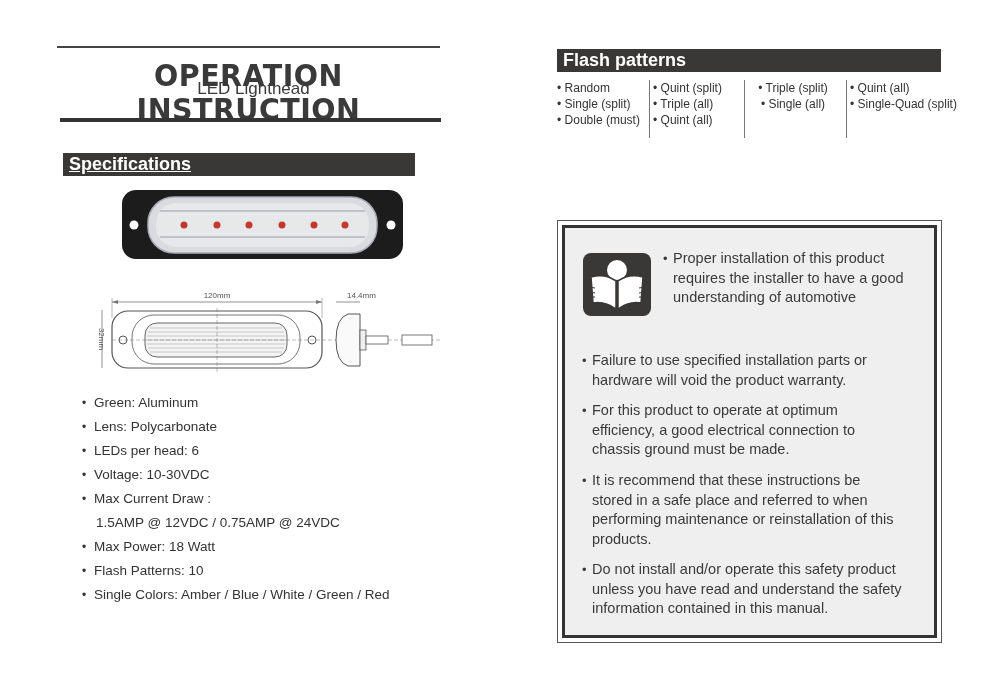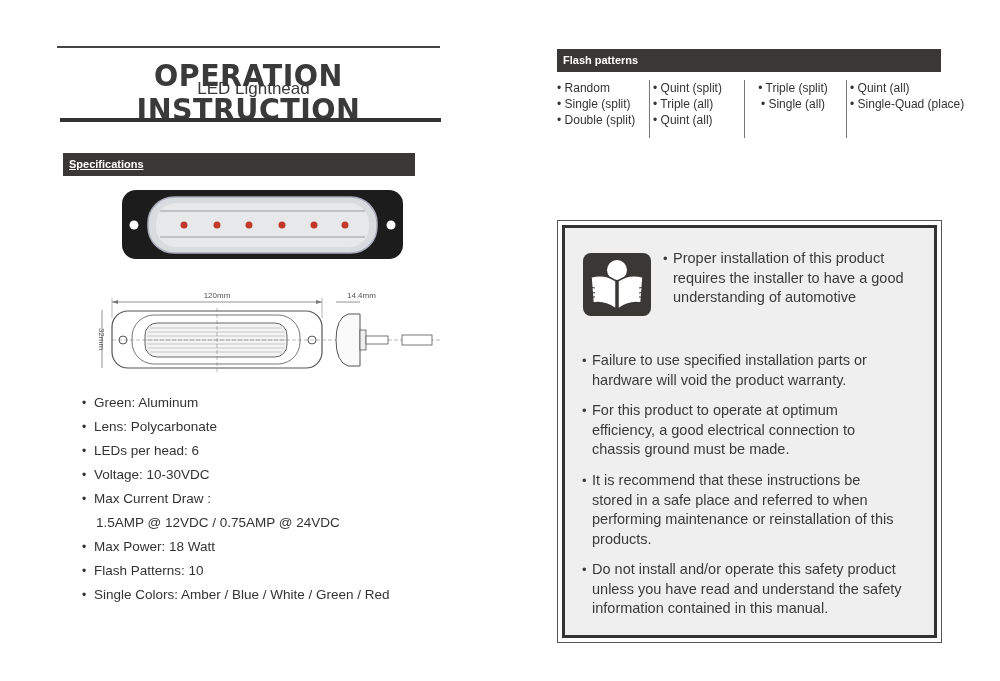--- a/index.html
+++ b/index.html
@@ -8,21 +8,21 @@
 
   .rule-top { position: absolute; left: 57px; top: 46px; width: 383px; height: 2px; background: #444; }
   .title { position: absolute; left: 57px; top: 58px; width: 383px; text-align: center;
            font-family: "DejaVu Sans", sans-serif; font-weight: bold; font-size: 31px; letter-spacing: 0.5px;
            color: #3a3a3a; transform: scaleX(0.92); transform-origin: center; line-height: 34px; }
   .subtitle { position: absolute; left: 57px; top: 79px; width: 383px; text-align: center;
               font-size: 17px; color: #3a3a3a; padding-left: 10px; }
   .rule-bottom { position: absolute; left: 60px; top: 118px; width: 381px; height: 4px; background: #333; }
 
   .section-bar { position: absolute; height: 23px; background: #3a3836; color: #ffffff;
-                 font-weight: bold; font-size: 11px; line-height: 23px; padding-left: 6px; }
+                 font-weight: bold; font-size: 18px; line-height: 23px; padding-left: 6px; }
   .spec-bar { left: 63px; top: 153px; width: 352px; text-decoration: underline; }
   .flash-bar { left: 557px; top: 49px; width: 384px; }
 
   .product-photo { position: absolute; left: 120px; top: 188px; width: 285px; height: 73px; }
   .diagram { position: absolute; left: 90px; top: 288px; width: 360px; height: 85px; }
 
   .spec-list { position: absolute; left: 82px; top: 393px; list-style: none; font-size: 13.5px; color: #333; }
   .spec-list li { height: 24px; line-height: 20px; white-space: nowrap; }
   .spec-list li .dot { display: inline-block; width: 12px; font-size: 12px; }
   .spec-list li.cont { padding-left: 14px; }
@@ -114,34 +114,34 @@
   <li><span class="dot">•</span><span>Max Power: 18 Watt</span></li>
   <li><span class="dot">•</span><span>Flash Patterns: 10</span></li>
   <li><span class="dot">•</span><span>Single Colors: Amber / Blue / White / Green / Red</span></li>
 </ul>
 
 <div class="section-bar flash-bar">Flash patterns</div>
 <div class="flash-cols">
   <ul class="flash-col fc1">
     <li>• <span>Random</span></li>
     <li>• <span>Single (split)</span></li>
-    <li>• <span>Double (split)</span></li>
+    <li>• <span>Double (must)</span></li>
   </ul>
   <ul class="flash-col fc2">
     <li>• <span>Quint (split)</span></li>
     <li>• <span>Triple (all)</span></li>
     <li>• <span>Quint (all)</span></li>
   </ul>
   <ul class="flash-col fc3">
     <li>• <span>Triple (split)</span></li>
     <li>• <span>Single (all)</span></li>
   </ul>
   <ul class="flash-col fc4">
     <li>• <span>Quint (all)</span></li>
-    <li>• <span>Single-Quad (place)</span></li>
+    <li>• <span>Single-Quad (split)</span></li>
   </ul>
 </div>
 
 <div class="warn-outer">
   <div class="warn-inner"></div>
 </div>
 
 <svg class="book-icon" viewBox="0 0 68 63">
   <rect x="0" y="0" width="68" height="63" rx="8" fill="#3a3836"></rect>
   <circle cx="34" cy="17" r="10" fill="#ffffff"></circle>

